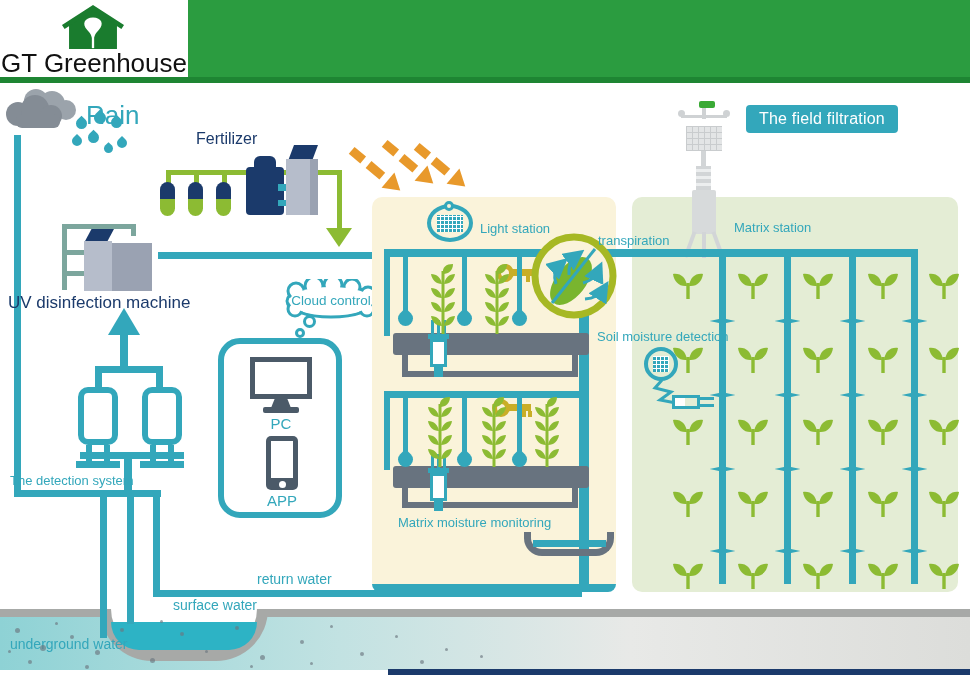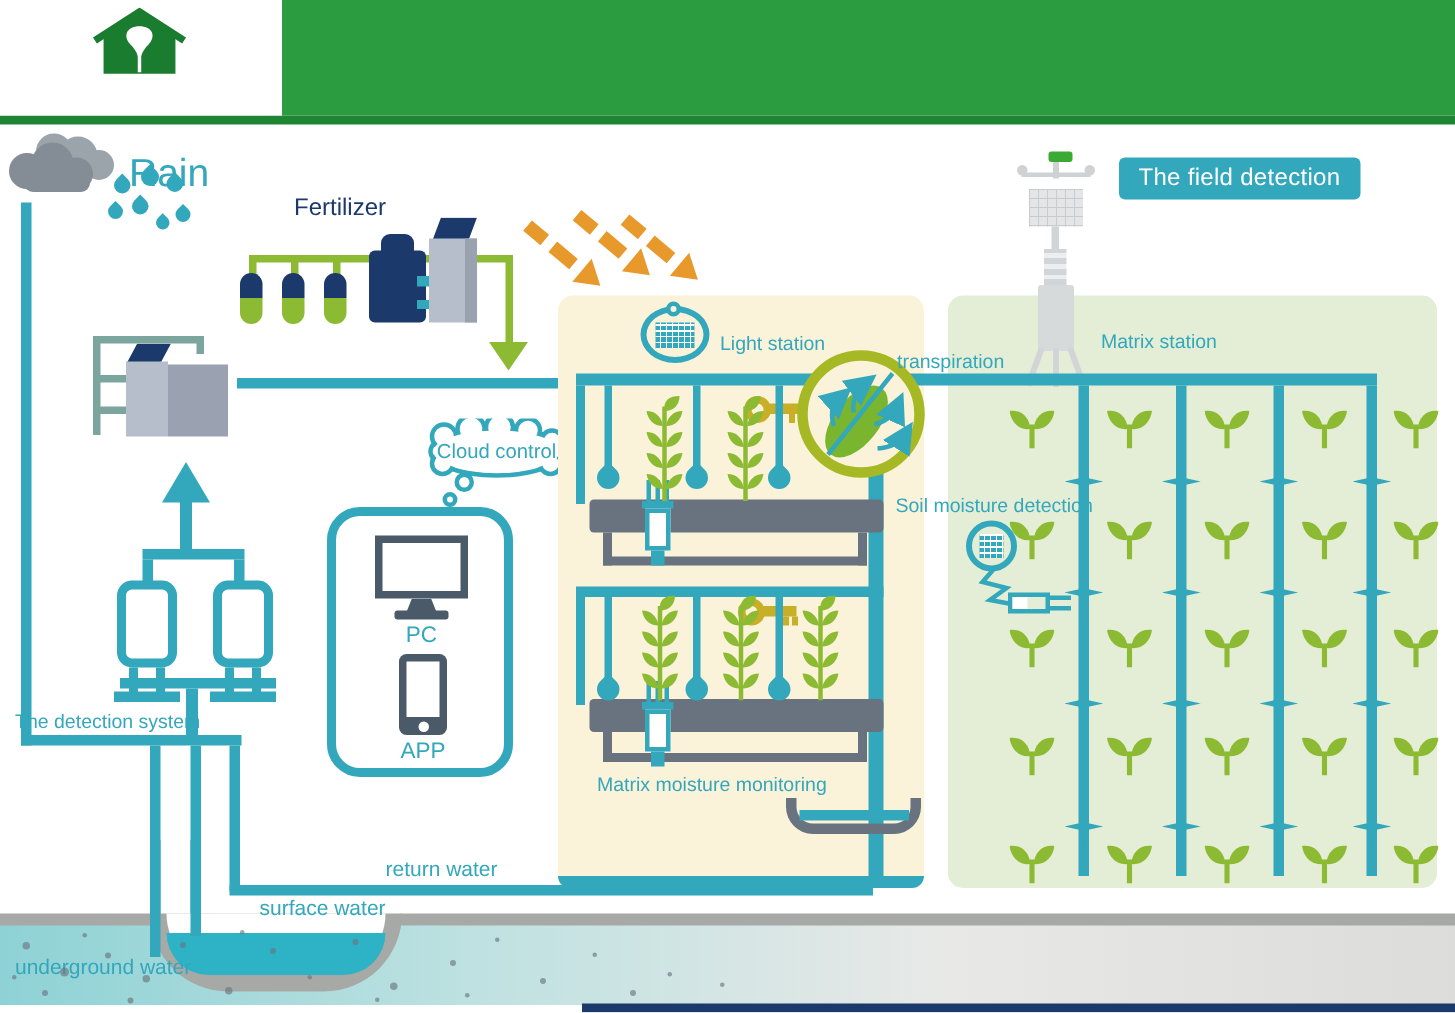--- a/index.html
+++ b/index.html
@@ -34,20 +34,21 @@
   <div class="abs" style="left:0;top:77px;width:970px;height:6px;background:var(--banner-strip);"></div>
   <div class="abs" style="left:0;top:0;width:188px;height:77px;background:#fff;"></div>
   <div class="abs" style="left:60px;top:5px;">
     <svg width="66" height="46" viewBox="0 0 66 48">
       <path d="M8 20 L33 4 L58 20 L58 46 L8 46 Z" fill="#1a7c2e"></path>
       <path d="M2 23 L33 3 L64 23" fill="none" stroke="#1a7c2e" stroke-width="5"></path>
       <path d="M33 13 C42 13 45 20 39 26 C35 30 34 33 33 39 C32 33 31 30 27 26 C21 20 24 13 33 13 Z" fill="#fff"></path>
       <path d="M33 22 V45" stroke="#fff" stroke-width="2.4"></path>
     </svg>
   </div>
+  <div class="abs" style="left:0;top:48px;width:188px;text-align:center;color:#111;font-size:26px;">GT Greenhouse</div>
 
   <div class="abs" style="left:4px;top:86px;">
     <svg width="78" height="50" viewBox="0 0 78 50">
       <g fill="#9ba3ab">
           <circle cx="32" cy="15" r="12"></circle>
           <circle cx="48" cy="18" r="13"></circle>
           <circle cx="62" cy="24" r="10"></circle>
           <rect x="30" y="18" width="38" height="12"></rect>
         </g>
       <g fill="#848c95">
@@ -86,20 +87,21 @@
   <div class="abs" style="left:310px;top:159px;width:8px;height:56px;background:var(--machine-gray-dark);"></div>
 
   <div class="abs" style="left:62px;top:224px;width:74px;height:5px;background:var(--frame-sage);"></div>
   <div class="abs" style="left:62px;top:224px;width:5px;height:66px;background:var(--frame-sage);"></div>
   <div class="abs" style="left:62px;top:250px;width:28px;height:5px;background:var(--frame-sage);"></div>
   <div class="abs" style="left:62px;top:271px;width:28px;height:5px;background:var(--frame-sage);"></div>
   <div class="abs" style="left:131px;top:224px;width:5px;height:12px;background:var(--frame-sage);"></div>
   <div class="abs" style="left:84px;top:229px;width:30px;height:14px;background:var(--navy);clip-path:polygon(25% 0,100% 0,75% 100%,0 100%);"></div>
   <div class="abs" style="left:84px;top:241px;width:28px;height:50px;background:var(--machine-gray);"></div>
   <div class="abs" style="left:112px;top:243px;width:40px;height:48px;background:var(--machine-gray-dark);"></div>
+  <div class="navytext" style="left:8px;top:293px;font-size:17px;">UV disinfection machine</div>
 
   <div class="abs" style="left:108px;top:308px;width:0;height:0;border-left:16px solid transparent;border-right:16px solid transparent;border-bottom:27px solid var(--teal);"></div>
   <div class="pipe" style="left:120px;top:334px;width:8px;height:36px;"></div>
   <div class="pipe" style="left:95px;top:366px;width:68px;height:7px;"></div>
   <div class="pipe" style="left:95px;top:373px;width:7px;height:16px;"></div>
   <div class="pipe" style="left:156px;top:373px;width:7px;height:16px;"></div>
   <div class="pipe" style="left:80px;top:452px;width:104px;height:7px;"></div>
   <div class="pipe" style="left:124px;top:459px;width:8px;height:33px;"></div>
   <div class="tank" style="left:78px;top:387px;"></div>
   <div class="tank" style="left:142px;top:387px;"></div>
@@ -151,21 +153,21 @@
     <div style="width:0;height:0;border-top:10px solid transparent;border-bottom:10px solid transparent;border-left:16px solid var(--orange);"></div>
   </div>
   <div class="abs" style="left:417px;top:136px;transform:rotate(40deg);transform-origin:left center;display:flex;align-items:center;gap:7px;">
     <div style="width:15px;height:9px;background:var(--orange);"></div>
     <div style="width:18px;height:9px;background:var(--orange);"></div>
     <div style="width:0;height:0;border-top:10px solid transparent;border-bottom:10px solid transparent;border-left:16px solid var(--orange);"></div>
   </div>
 
   <div class="abs" style="left:372px;top:197px;width:244px;height:395px;background:var(--cream);border-radius:10px;"></div>
   <div class="abs" style="left:632px;top:197px;width:326px;height:395px;background:var(--field-bg);border-radius:10px;"></div>
-  <div class="badge" style="left:746px;top:105px;">The field detection</div>
+  <div class="badge" style="left:746px;top:105px;">The field filtration</div>
 
   <div class="abs" style="left:675px;top:100px;width:60px;height:158px;">
     <div class="abs" style="left:27px;top:5px;width:4px;height:14px;background:#cfd2d4;"></div>
     <div class="abs" style="left:24px;top:1px;width:16px;height:7px;background:#3aaa35;border-radius:2px;"></div>
     <div class="abs" style="left:6px;top:15px;width:46px;height:3px;background:#cfd2d4;"></div>
     <div class="abs" style="left:3px;top:10px;width:7px;height:7px;background:#cfd2d4;border-radius:50%;"></div>
     <div class="abs" style="left:48px;top:10px;width:7px;height:7px;background:#cfd2d4;border-radius:50%;"></div>
     <div class="abs" style="left:11px;top:26px;width:36px;height:25px;background:#e3e5e6;background-image:repeating-linear-gradient(90deg,#c9ccce 0 1px,transparent 1px 6px),repeating-linear-gradient(0deg,#c9ccce 0 1px,transparent 1px 6px);"></div>
     <div class="abs" style="left:26px;top:51px;width:5px;height:15px;background:#d2d5d7;"></div>
     <div class="abs" style="left:21px;top:66px;width:15px;height:24px;background:repeating-linear-gradient(0deg,#d2d5d7 0 4px,#eceeef 4px 7px);"></div>

